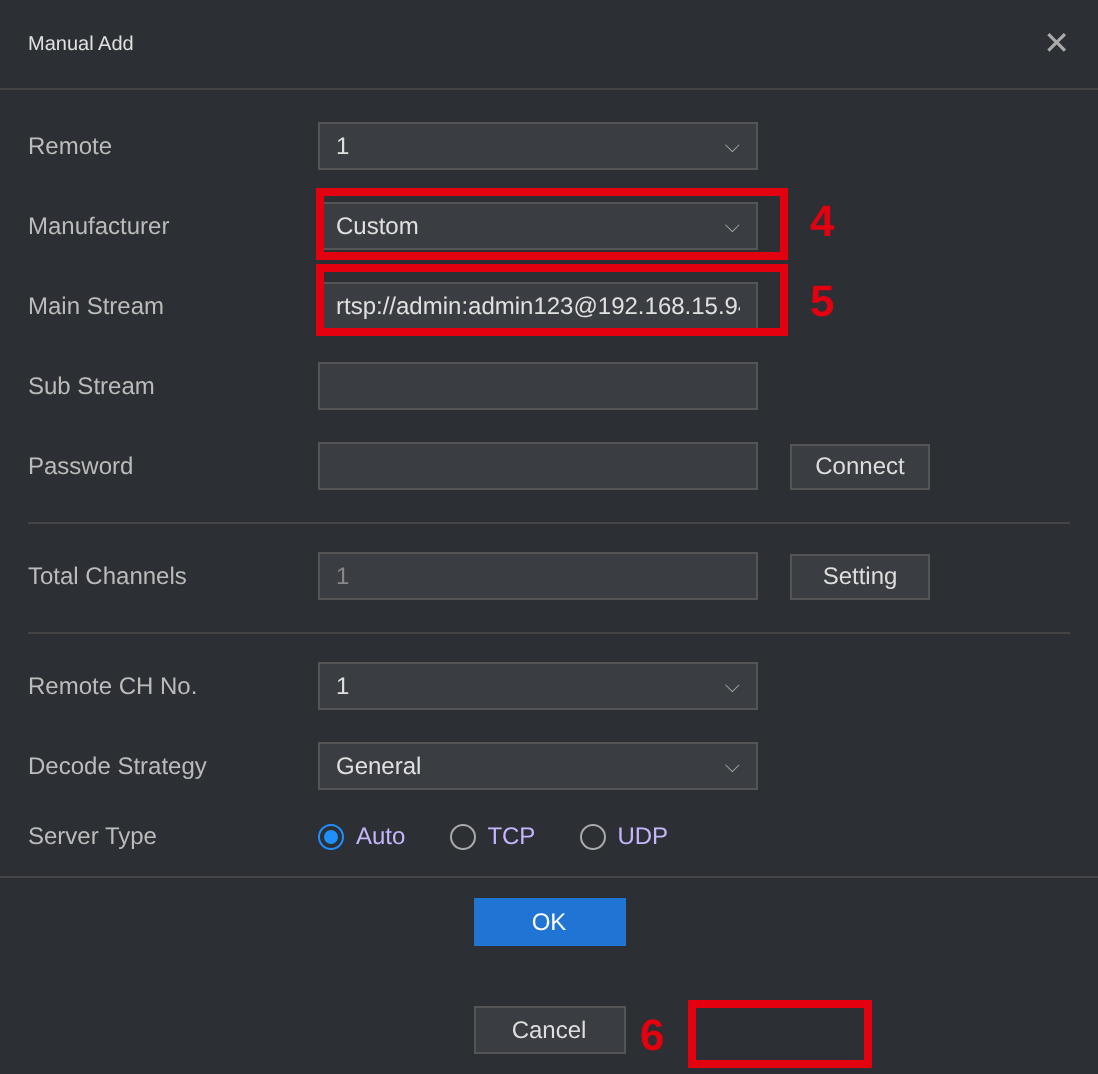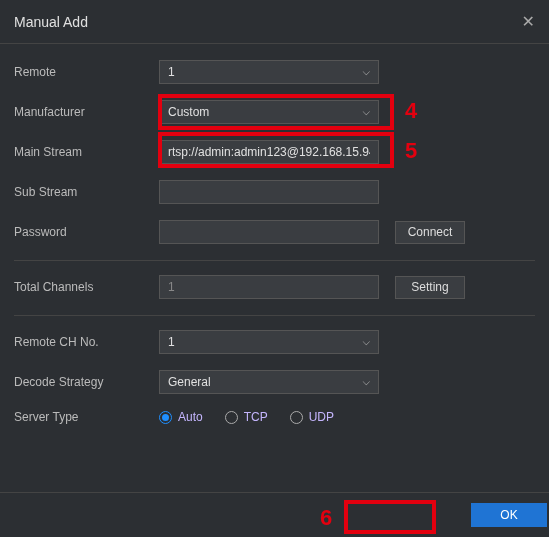--- a/index.html
+++ b/index.html
@@ -14,21 +14,21 @@
     position: relative;
   }
   .header {
     padding: 12px 14px;
     border-bottom: 1px solid #444;
     display: flex;
     justify-content: space-between;
     align-items: center;
   }
   .header-title {
-    font-size: 14px;
+    font-size: 10px;
     color: #e0e0e0;
   }
   .close-btn {
     color: #aaa;
     font-size: 16px;
     cursor: pointer;
   }
   .form-area {
     padding: 16px 14px 20px 14px;
   }
@@ -117,20 +117,21 @@
     position: absolute;
     bottom: 0;
     left: 0;
     right: 0;
     border-top: 1px solid #444;
     padding: 10px 2px;
     display: flex;
     justify-content: flex-end;
     gap: 30px;
     align-items: center;
+    flex-direction: column;
   }
   .btn {
     height: 24px;
     width: 76px;
     border: 1px solid #555;
     background: #3a3d41;
     color: #ddd;
     cursor: pointer;
     font-size: 12px;
   }
@@ -244,20 +245,21 @@
         <span class="radio-circle"></span>
         <span>UDP</span>
       </div>
     </div>
   </div>
 
 </div>
 
 <div class="footer">
   <button class="btn primary">OK</button>
+  <button class="btn">Cancel</button>
 </div>
 
 <div class="hl hl1"></div>
 <div class="hl hl2"></div>
 <div class="hl hl3"></div>
 <div class="annot a4">4</div>
 <div class="annot a5">5</div>
 <div class="annot a6">6</div>
 
 </body></html>

